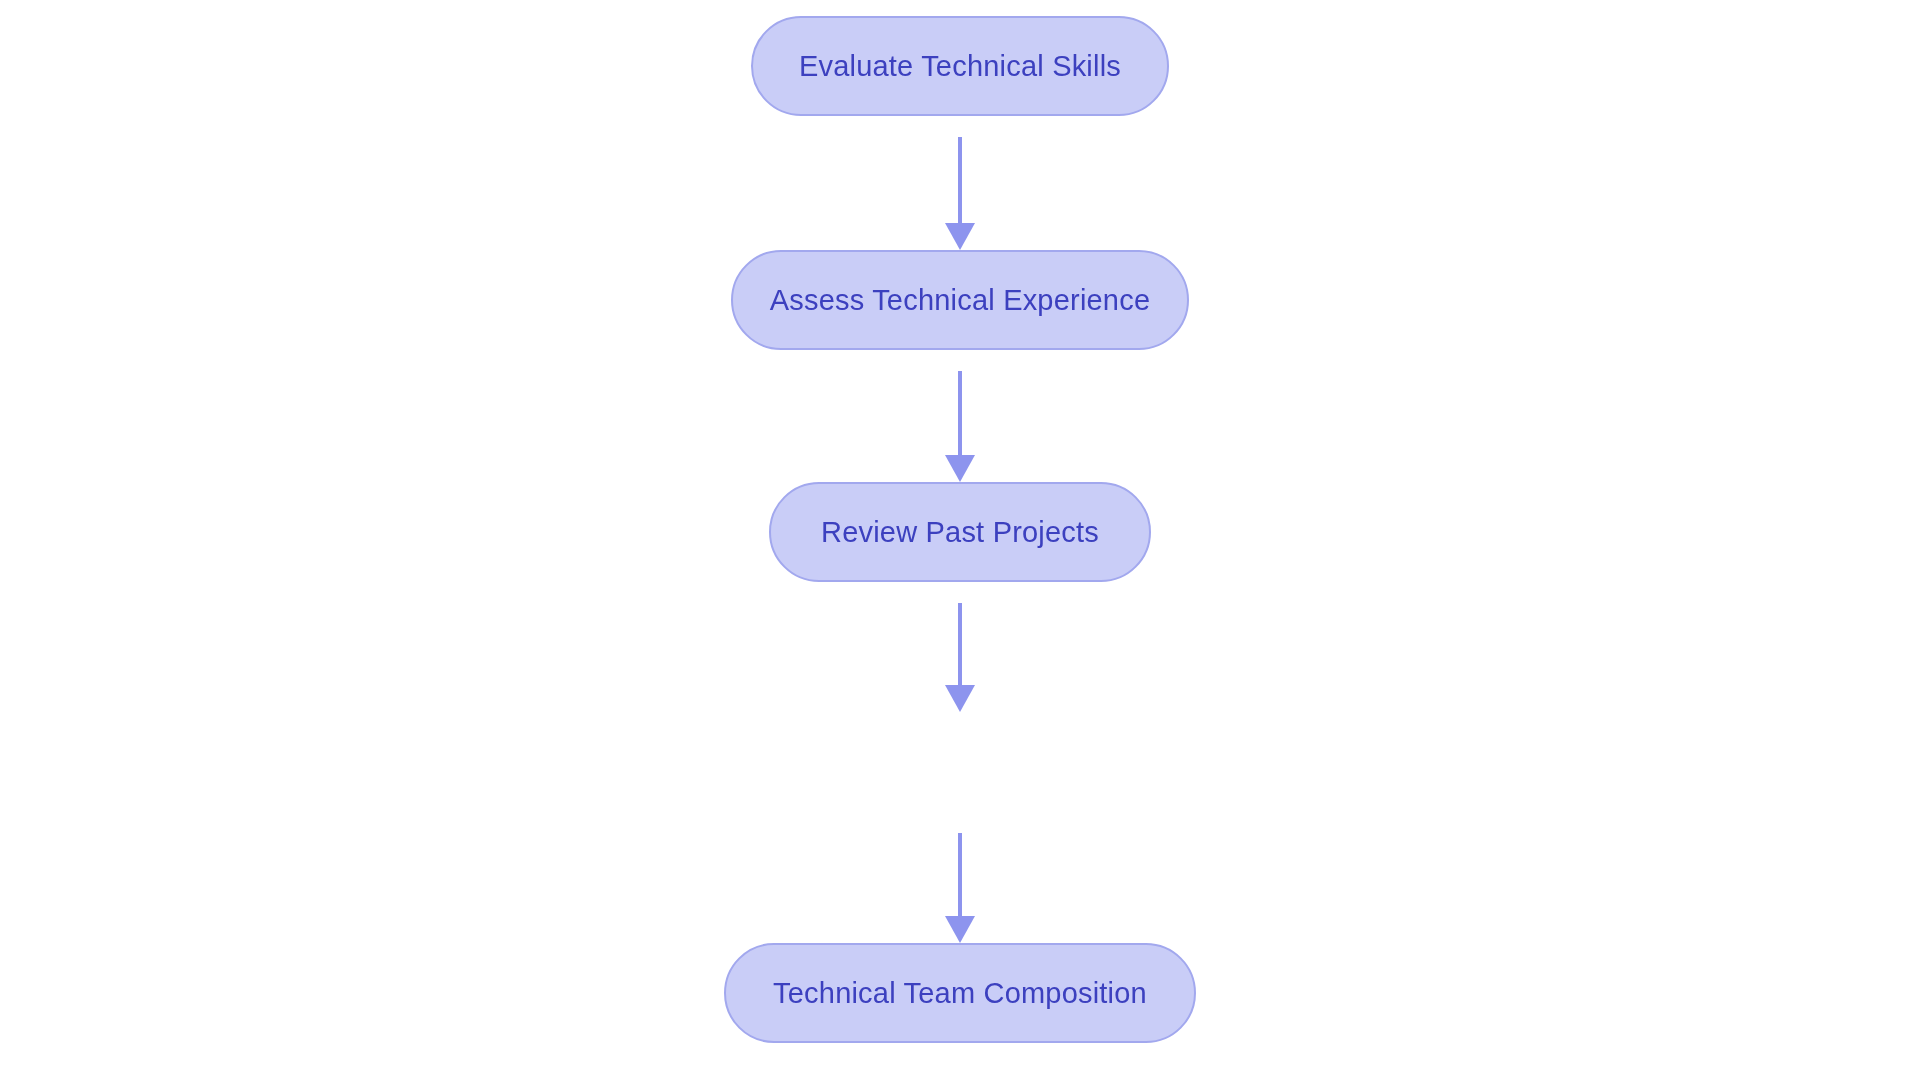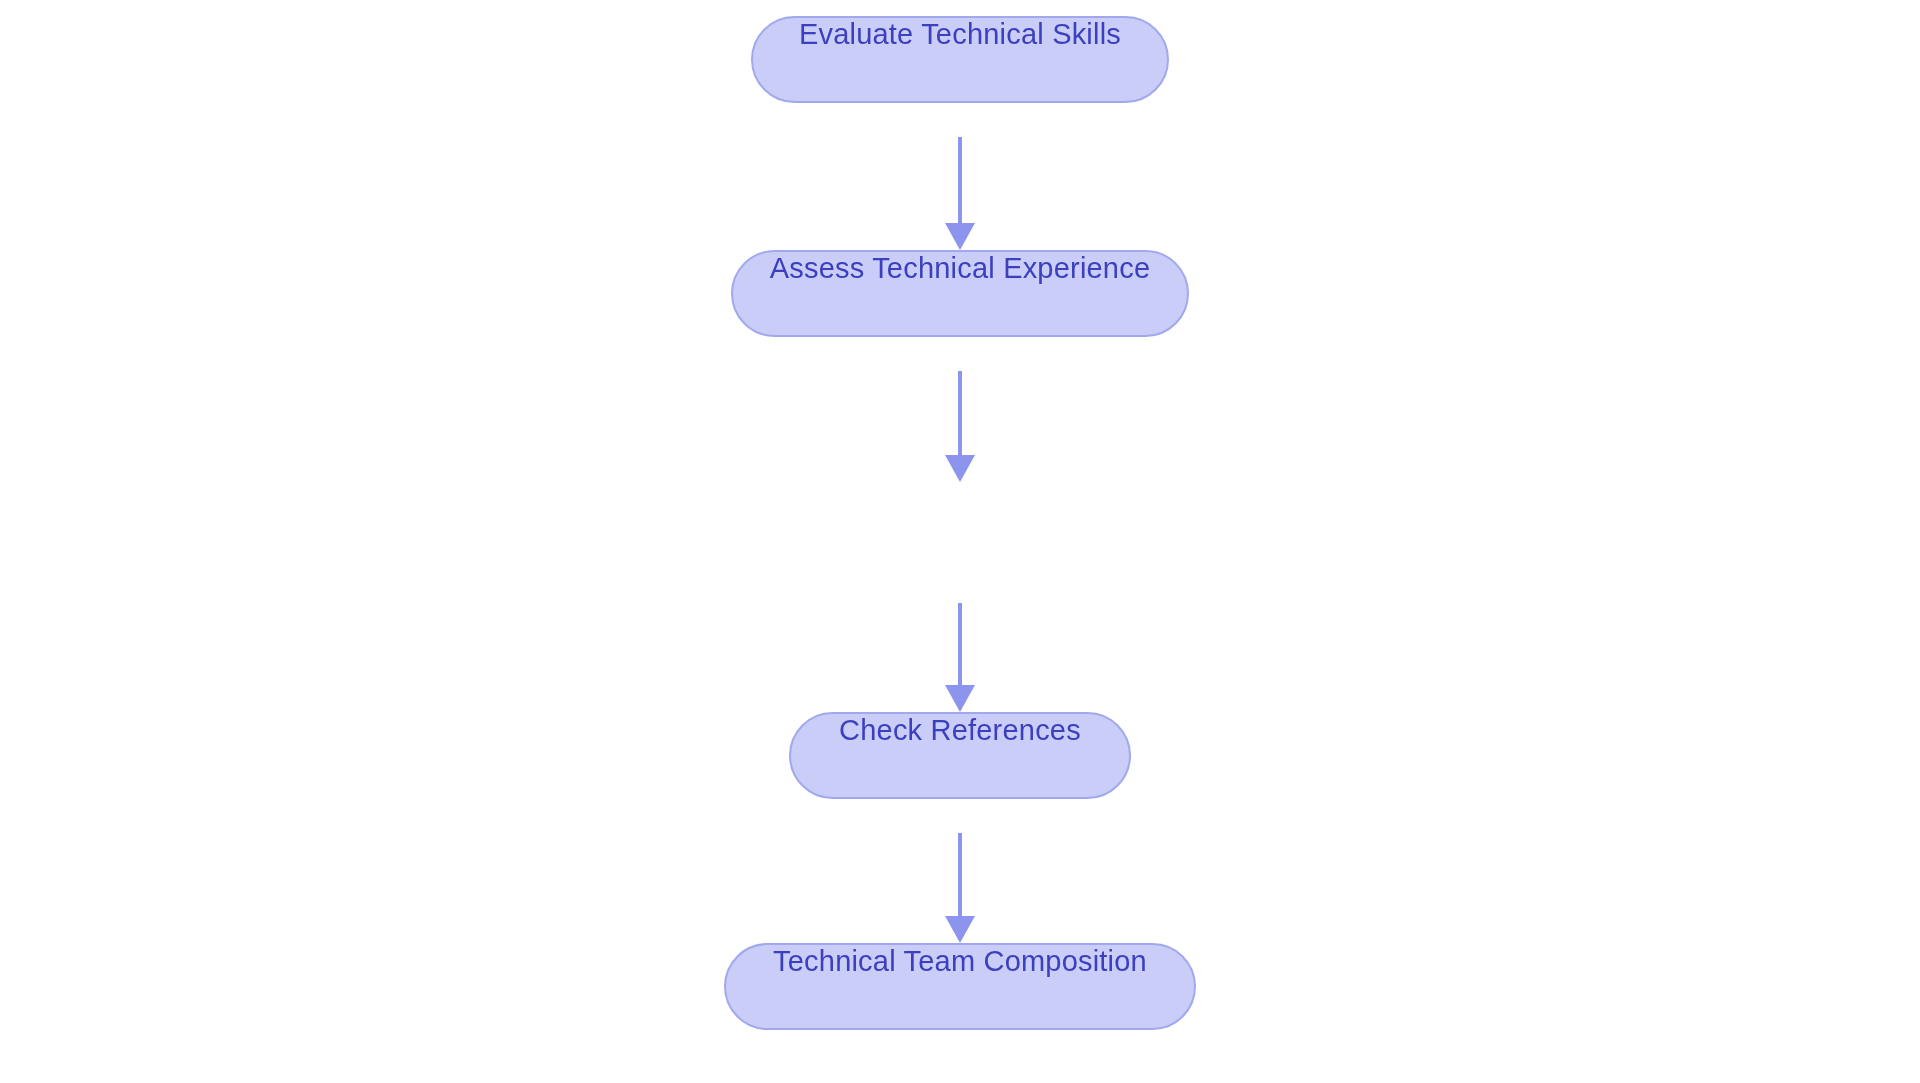--- a/index.html
+++ b/index.html
@@ -16,26 +16,26 @@
   .canvas {
     position: relative;
     width: 1920px;
     height: 1083px;
     background: var(--bg);
     overflow: hidden;
   }
 
   .flow-node {
     position: absolute;
-    height: 87px;
+    height: 100px;
     border-radius: 61px;
     background: var(--node-fill);
     border: 2px solid var(--node-border);
     display: flex;
-    align-items: flex-start;
+    align-items: center;
     justify-content: center;
     left: 50%;
     transform: translateX(-50%);
   }
   .flow-node .node-label {
     color: var(--node-text);
     font-size: 29px;
     letter-spacing: 0.2px;
     white-space: nowrap;
   }
@@ -90,29 +90,29 @@
 
   <div class="flow-node" id="node-2">
     <span class="node-label">Assess Technical Experience</span>
   </div>
 
   <div class="flow-arrow" id="arrow-2">
     <div class="arrow-line"></div>
     <div class="arrow-head"></div>
   </div>
 
+  <div class="flow-node" id="node-3">
+    <span class="node-label">Review Past Projects</span>
+  </div>
 
   <div class="flow-arrow" id="arrow-3">
     <div class="arrow-line"></div>
     <div class="arrow-head"></div>
   </div>
 
-  <div class="flow-node" id="node-4">
-    <span class="node-label">Check References</span>
-  </div>
 
   <div class="flow-arrow" id="arrow-4">
     <div class="arrow-line"></div>
     <div class="arrow-head"></div>
   </div>
 
   <div class="flow-node" id="node-5">
     <span class="node-label">Technical Team Composition</span>
   </div>
 

